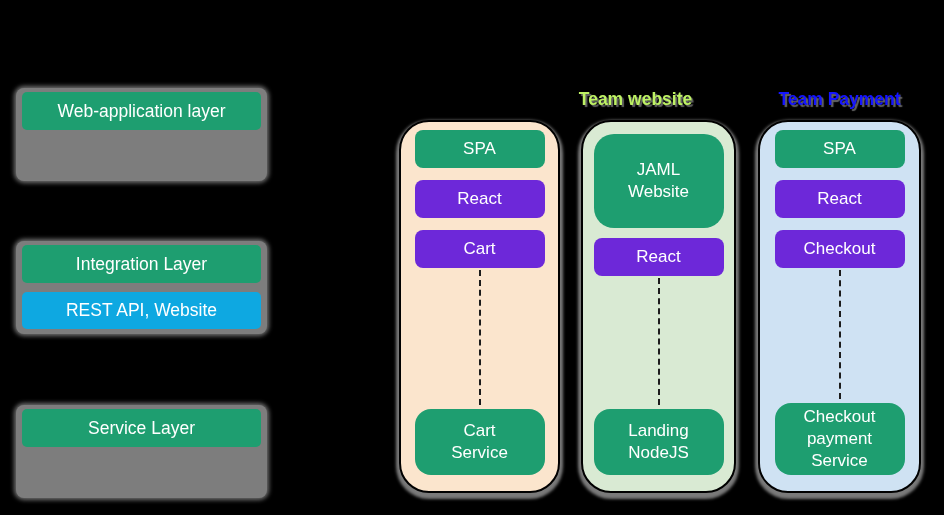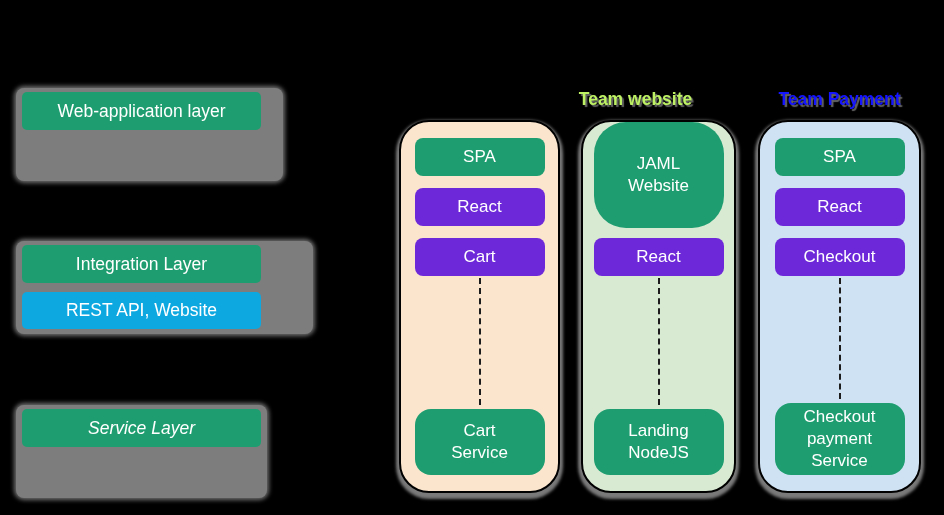--- a/index.html
+++ b/index.html
@@ -40,42 +40,42 @@
   .col-website{left:581px;width:155px;background:#d9ead3;}
   .col-payment{left:758px;width:163px;background:#cfe2f3;}
   .node{
     width:130px;box-sizing:border-box;flex:none;
     display:flex;align-items:center;justify-content:center;text-align:center;
     color:#fff;font-size:17px;line-height:1.28;white-space:pre-line;
   }
   .node-green{background:#1e9e70;}
   .node-blue{background:#6d28d9;}
   .node-sm{height:38px;border-radius:8px;margin-top:12px;}
-  .node-first{margin-top:16px;}
-  .node-tall{height:106px;border-radius:32px;}
+  .node-first{margin-top:8px;}
+  .node-tall{height:94px;border-radius:20px;margin-top:12px;}
   .connector{
     flex:1 1 auto;width:0;border-left:2px dashed #1c1c1c;margin:2px 0 4px 0;
   }
   .node-service{border-radius:16px;margin-bottom:16px;}
   .svc-1,.svc-2{height:66px;}
   .svc-3{height:72px;}
 </style>
 </head>
 <body>
 
 <div class="canvas">
 
-  <div class="layer-pair" style="top:88px;padding-left:16px;">
+  <div class="layer-pair" style="top:88px;">
     <div class="layer-name">Web-application layer</div>
   </div>
-  <div class="layer-pair" style="top:241px;padding-left:46px;">
+  <div class="layer-pair" style="top:241px;">
     <div class="layer-name">Integration Layer</div>
     <div class="layer-tech">REST API, Website</div>
   </div>
-  <div class="layer-pair" style="top:405px;font-style:italic;">
+  <div class="layer-pair" style="top:405px;">
     <div class="layer-name">Service Layer</div>
   </div>
 
   <div class="team-header hdr-website">Team website</div>
   <div class="team-header hdr-payment">Team Payment</div>
 
   <div class="team-col col-cart">
     <div class="node node-green node-sm node-first">SPA</div>
     <div class="node node-blue node-sm">React</div>
     <div class="node node-blue node-sm">Cart</div>

